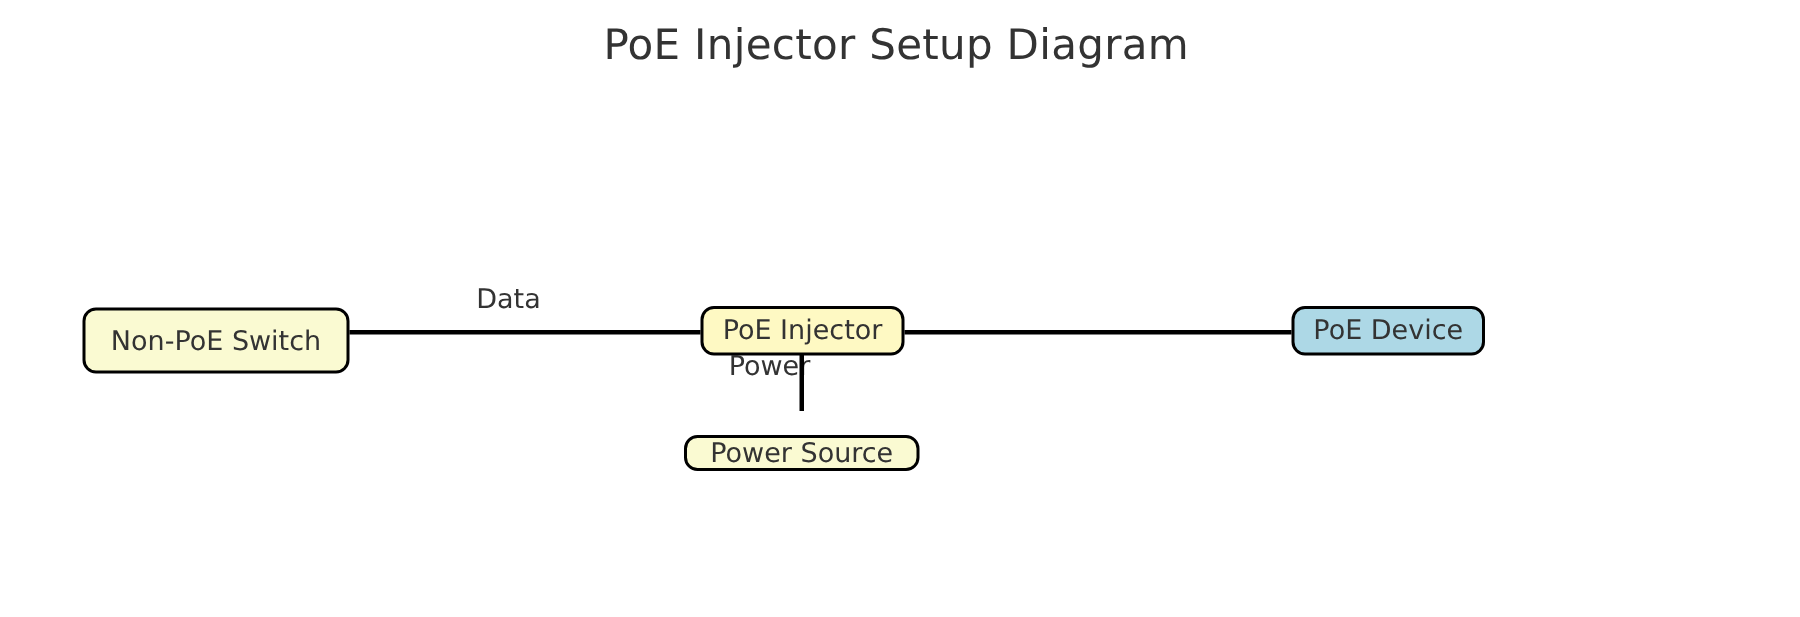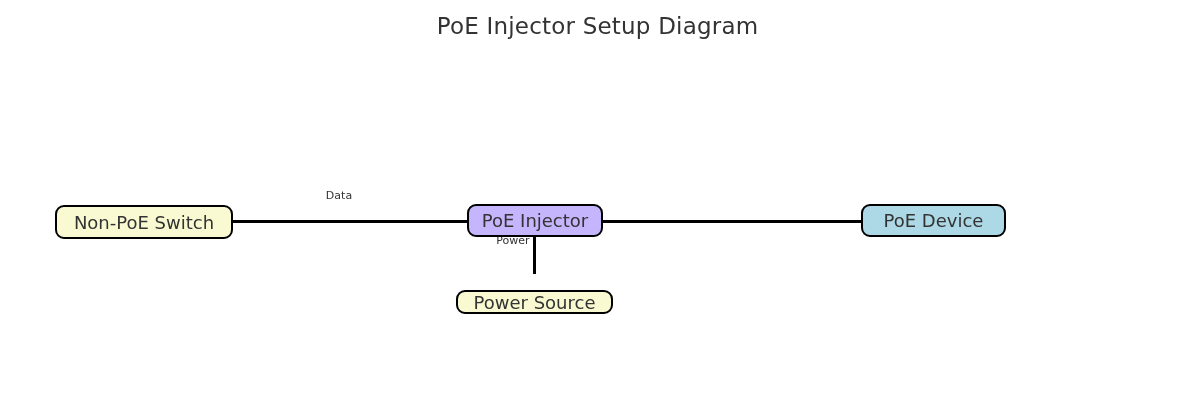--- a/index.html
+++ b/index.html
@@ -14,52 +14,52 @@
     background: #ffffff;
     font-family: "DejaVu Sans", "Liberation Sans", sans-serif;
     overflow: hidden;
   }
   .diagram-title {
     position: absolute;
     left: 0;
     top: 13px;
     width: 1195px;
     text-align: center;
-    font-size: 23px;
+    font-size: 28px;
     color: #333333;
     letter-spacing: 0.2px;
   }
   .node {
     position: absolute;
     box-sizing: border-box;
     border: 2px solid #000000;
     border-radius: 9px;
     display: flex;
     align-items: center;
     justify-content: center;
     font-size: 18px;
     color: #333333;
     z-index: 2;
     white-space: nowrap;
   }
-  .node-switch   { left: 55px;  top: 205px; width: 178px; height: 34px; }
+  .node-switch   { left: 55px;  top: 205px; width: 178px; height: 44px; }
   .node-injector { left: 467px; top: 204px; width: 136px; height: 33px; }
-  .node-device   { left: 861px; top: 204px; width: 145px; height: 33px; }
+  .node-device   { left: 861px; top: 204px; width: 129px; height: 33px; }
   .node-power    { left: 456px; top: 290px; width: 157px; height: 24px; }
   .edge-line {
     position: absolute;
     background: #000000;
     z-index: 1;
   }
   .line-data       { left: 233px; top: 220px; width: 234px; height: 3px; }
   .line-data-power { left: 603px; top: 220px; width: 258px; height: 3px; }
   .line-power      { left: 533px; top: 236px; width: 3px;   height: 38px; }
   .edge-label {
     position: absolute;
-    font-size: 11px;
+    font-size: 18px;
     color: #333333;
     text-align: center;
     z-index: 0;
     white-space: nowrap;
   }
   .label-data       { left: 299px; top: 189px; width: 80px; }
   .label-data-power { left: 650px; top: 189px; width: 161px; }
   .label-power      { left: 473px; top: 234px; width: 80px; }
 </style>
 </head>
@@ -71,19 +71,19 @@
 
   <div class="edge-line line-data"></div>
   <div class="edge-line line-data-power"></div>
   <div class="edge-line line-power"></div>
 
   <div class="edge-label label-data">Data</div>
   <div class="edge-label label-power">Power</div>
 
   <div class="node node-switch" style="background-color: rgb(250, 250, 210);">Non-PoE Switch</div>
 
-  <div class="node node-injector" style="background-color: #c4b5fd;">PoE Injector</div>
+  <div class="node node-injector" style="background-color: #fef9c3;">PoE Injector</div>
 
   <div class="node node-device" style="background-color: rgb(173, 216, 230);">PoE Device</div>
 
   <div class="node node-power" style="background-color: rgb(250, 250, 210);">Power Source</div>
 
 </div>
 
 </body></html>

